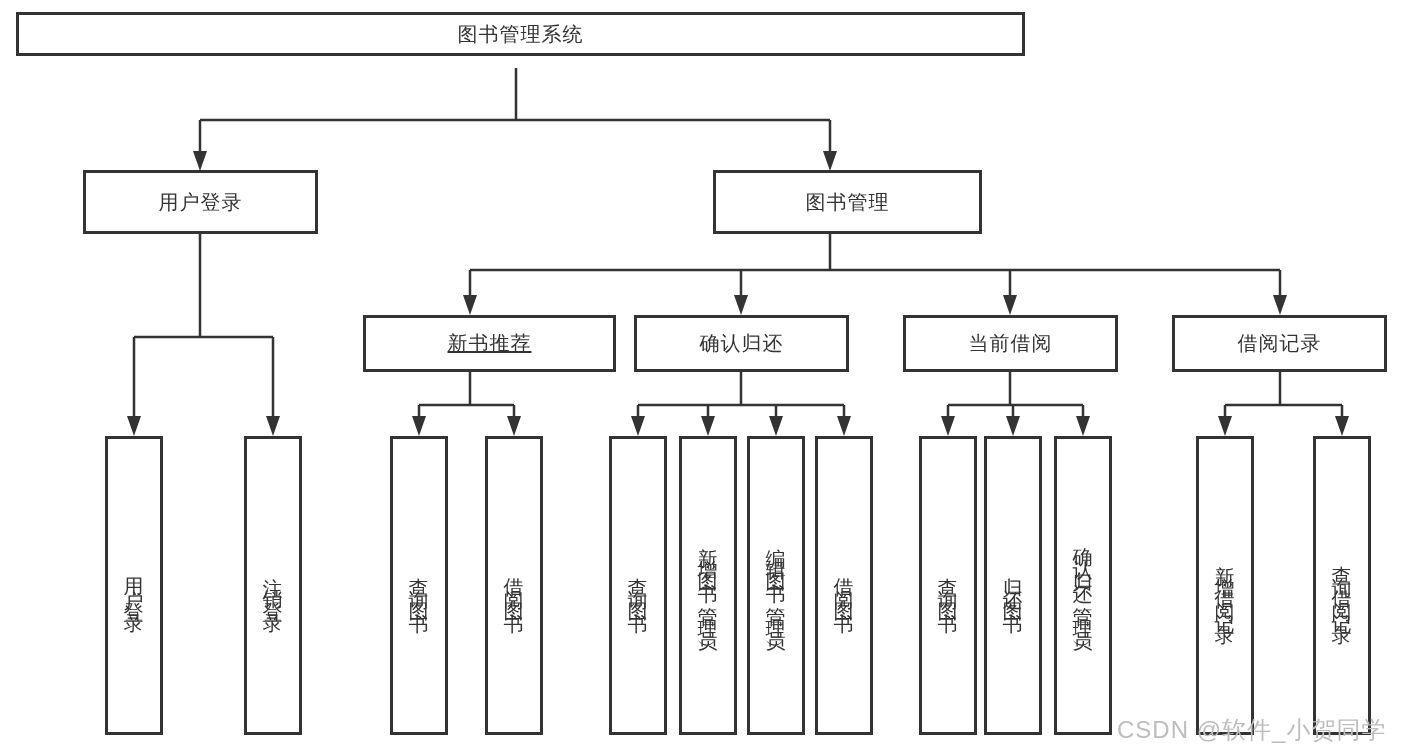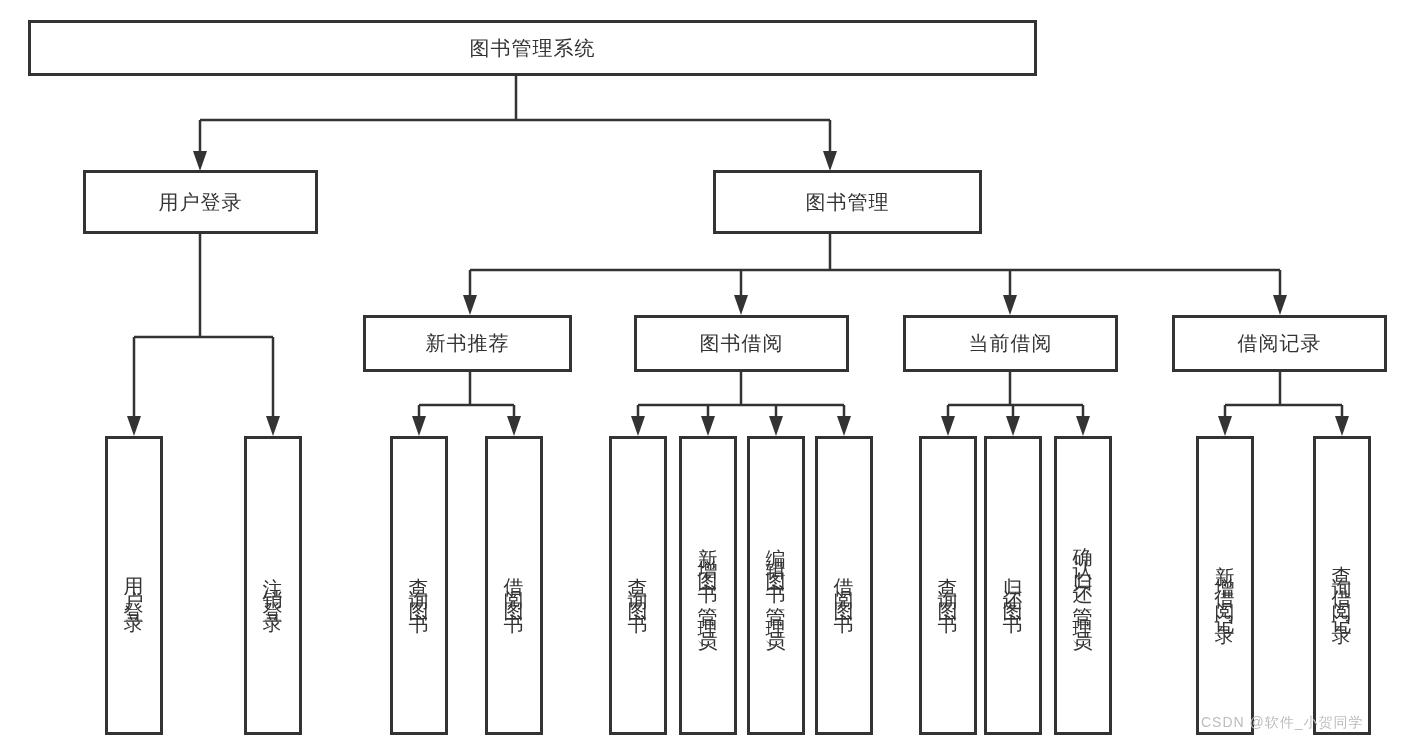--- a/index.html
+++ b/index.html
@@ -39,49 +39,49 @@
   }
   .box.v .vtext {
     writing-mode: vertical-rl;
     text-orientation: mixed;
     font-size: 20px;
     line-height: 1;
     letter-spacing: 12px;
     white-space: nowrap;
   }
   
-  .n-root      { left: 28px;  top: 12px;  width: 1009px; height: 56px; margin-top: 8px; }
+  .n-root      { left: 16px;  top: 12px;  width: 1009px; height: 44px; }
   
   .n-userlogin { left: 83px;  top: 170px; width: 235px;  height: 64px; }
   .n-bookmgmt  { left: 713px; top: 170px; width: 269px;  height: 64px; }
   
-  .n-newbook   { left: 363px;  top: 315px; width: 209px; height: 57px; }
+  .n-newbook   { left: 363px;  top: 315px; width: 253px; height: 57px; text-decoration: underline; }
   .n-borrowing { left: 634px;  top: 315px; width: 215px; height: 57px; }
   .n-current   { left: 903px;  top: 315px; width: 215px; height: 57px; text-align: center; }
   .n-records   { left: 1172px; top: 315px; width: 215px; height: 57px; }
   
   .leaf { top: 436px; width: 58px; height: 299px; }
   .l-login    { left: 105px; }
   .l-logout   { left: 244px; }
   .l-nb-query { left: 390px; }
   .l-nb-borrow{ left: 485px; }
   .l-bw-query { left: 609px; }
   .l-bw-add   { left: 679px; }
   .l-bw-edit  { left: 747px; }
   .l-bw-borrow{ left: 815px; }
   .l-cu-query { left: 919px; }
   .l-cu-return{ left: 984px; }
   .l-cu-confirm{ left: 1054px; }
   .l-re-add   { left: 1196px; }
   .l-re-query { left: 1313px; }
   .watermark {
     position: absolute;
-    left: 1201px;
+    left: 1117px;
     top: 714px;
-    font-size: 14px;
+    font-size: 24px;
     color: #bdbdbd;
     letter-spacing: 1px;
     white-space: nowrap;
     pointer-events: none;
   }
 </style>
 </head>
 <body>
 
 <div class="canvas">
@@ -132,21 +132,21 @@
       <polygon points="1335,416 1349,416 1342,436"></polygon>
     </g>
   </svg>
 
   <div class="box h n-root">图书管理系统</div>
 
   <div class="box h n-userlogin">用户登录</div>
   <div class="box h n-bookmgmt">图书管理</div>
 
   <div class="box h n-newbook">新书推荐</div>
-  <div class="box h n-borrowing">图书借阅</div>
+  <div class="box h n-borrowing">确认归还</div>
   <div class="box h n-current">当前借阅</div>
   <div class="box h n-records">借阅记录</div>
 
   <div class="box v leaf l-login">
     <span class="vtext">用户登录</span>
   </div>
   <div class="box v leaf l-logout">
     <span class="vtext">注销登录</span>
   </div>
 

